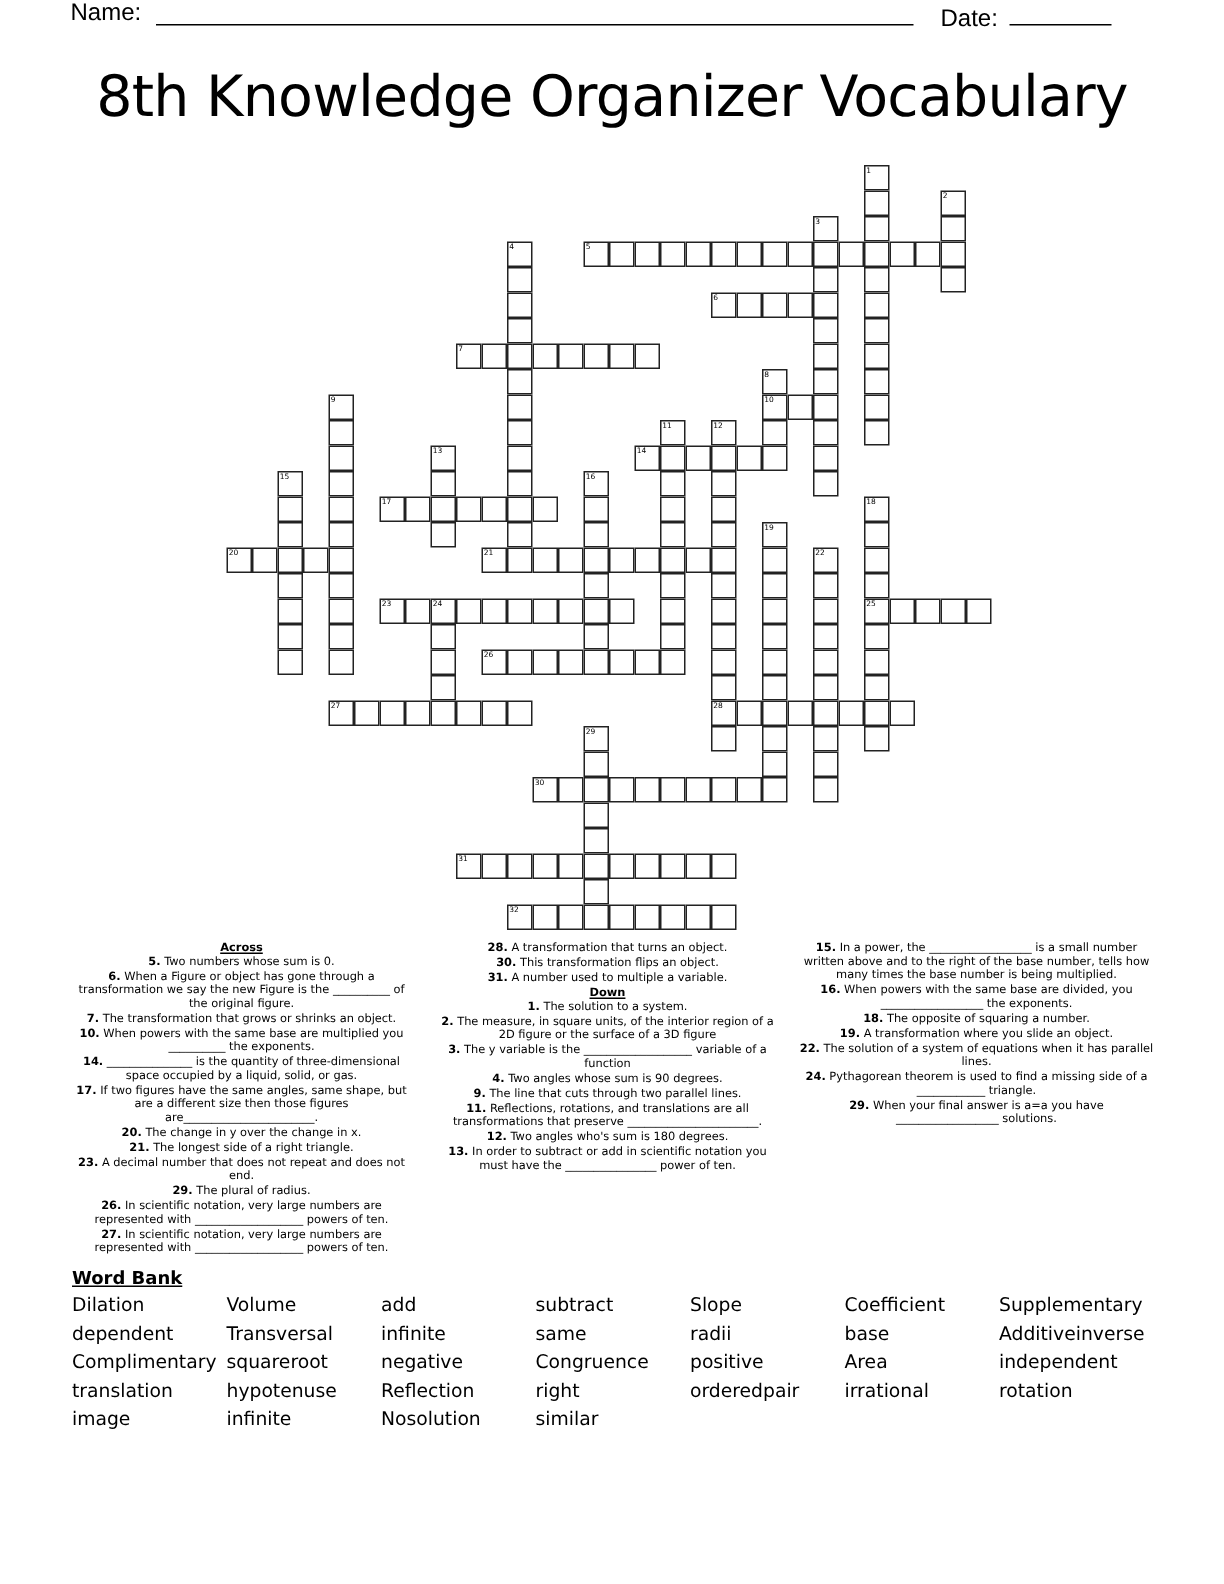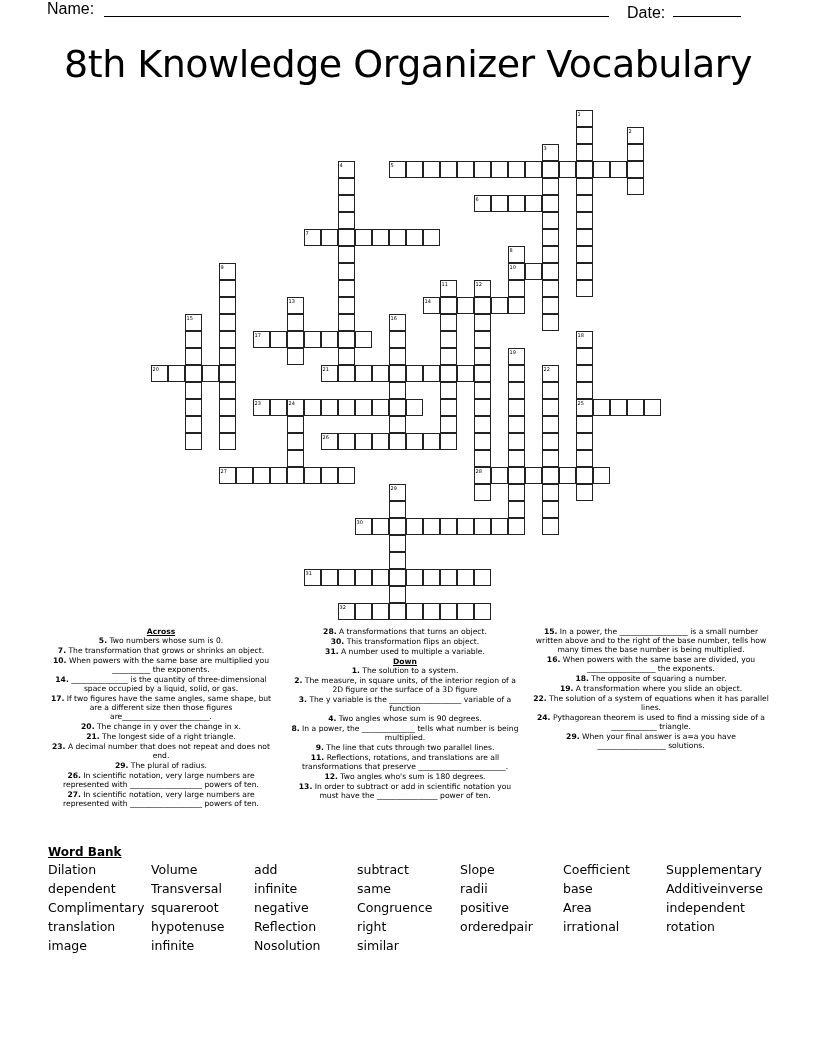--- a/index.html
+++ b/index.html
@@ -335,41 +335,41 @@
     <div class="cell" style="left: 255px; top: 493px;"></div>
     <div class="cell" style="left: 272px; top: 493px;"></div>
     <div class="cell" style="left: 289px; top: 493px;"></div>
     <div class="cell" style="left: 306px; top: 493px;"></div>
     <div class="cell" style="left: 323px; top: 493px;"></div>
   </div>
 
 <div class="clues" id="col1">
     <div class="sec-hd">Across</div>
     <div class="clue"><b>5.</b> <span>Two numbers whose sum is 0.</span></div>
+    <div class="clue"><b>6.</b> <span>When a Figure or object has gone through a transformation we say the new Figure is the __________ of the original figure.</span></div>
     <div class="clue"><b>7.</b> <span>The transformation that grows or shrinks an object.</span></div>
     <div class="clue"><b>10.</b> <span>When powers with the same base are multiplied you __________ the exponents.</span></div>
     <div class="clue"><b>14.</b> <span>_______________ is the quantity of three-dimensional space occupied by a liquid, solid, or gas.</span></div>
     <div class="clue"><b>17.</b> <span>If two figures have the same angles, same shape, but are a different size then those figures are_______________________.</span></div>
     <div class="clue"><b>20.</b> <span>The change in y over the change in x.</span></div>
     <div class="clue"><b>21.</b> <span>The longest side of a right triangle.</span></div>
     <div class="clue"><b>23.</b> <span>A decimal number that does not repeat and does not end.</span></div>
     <div class="clue"><b>29.</b> <span>The plural of radius.</span></div>
     <div class="clue"><b>26.</b> <span>In scientific notation, very large numbers are represented with ___________________ powers of ten.</span></div>
     <div class="clue"><b>27.</b> <span>In scientific notation, very large numbers are represented with ___________________ powers of ten.</span></div>
   </div>
 <div class="clues" id="col2">
-    <div class="clue"><b>28.</b> <span>A transformations that turns an object.</span></div>
+    <div class="clue"><b>28.</b> <span>A transformation that turns an object.</span></div>
     <div class="clue"><b>30.</b> <span>This transformation flips an object.</span></div>
     <div class="clue"><b>31.</b> <span>A number used to multiple a variable.</span></div>
     <div class="sec-hd">Down</div>
     <div class="clue"><b>1.</b> <span>The solution to a system.</span></div>
     <div class="clue"><b>2.</b> <span>The measure, in square units, of the interior region of a 2D figure or the surface of a 3D figure</span></div>
     <div class="clue"><b>3.</b> <span>The y variable is the ___________________ variable of a function</span></div>
     <div class="clue"><b>4.</b> <span>Two angles whose sum is 90 degrees.</span></div>
-    <div class="clue"><b>8.</b> <span>In a power, the ______________ tells what number is being multiplied.</span></div>
     <div class="clue"><b>9.</b> <span>The line that cuts through two parallel lines.</span></div>
     <div class="clue"><b>11.</b> <span>Reflections, rotations, and translations are all transformations that preserve _______________________.</span></div>
     <div class="clue"><b>12.</b> <span>Two angles who's sum is 180 degrees.</span></div>
     <div class="clue"><b>13.</b> <span>In order to subtract or add in scientific notation you must have the ________________ power of ten.</span></div>
   </div>
 <div class="clues" id="col3">
     <div class="clue"><b>15.</b> <span>In a power, the __________________ is a small number written above and to the right of the base number, tells how many times the base number is being multiplied.</span></div>
     <div class="clue"><b>16.</b> <span>When powers with the same base are divided, you __________________ the exponents.</span></div>
     <div class="clue"><b>18.</b> <span>The opposite of squaring a number.</span></div>
     <div class="clue"><b>19.</b> <span>A transformation where you slide an object.</span></div>

